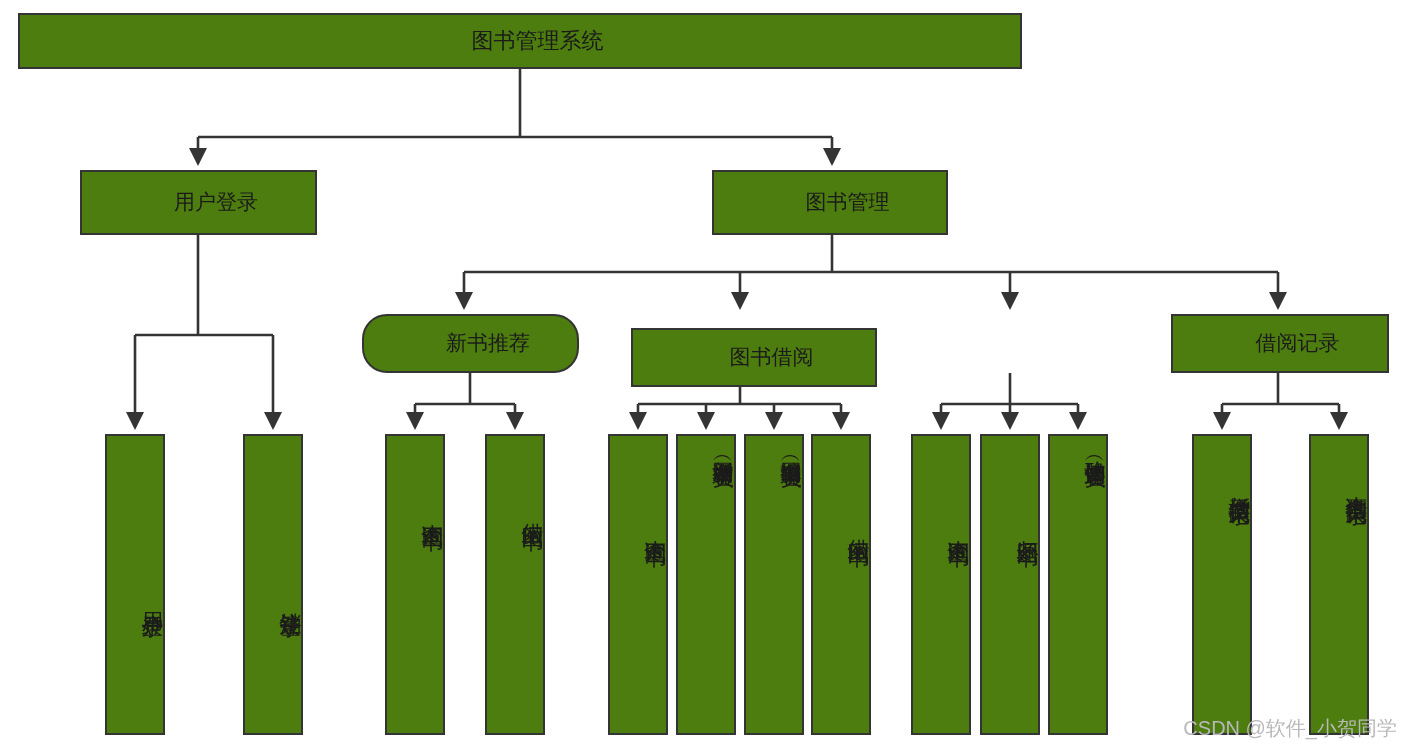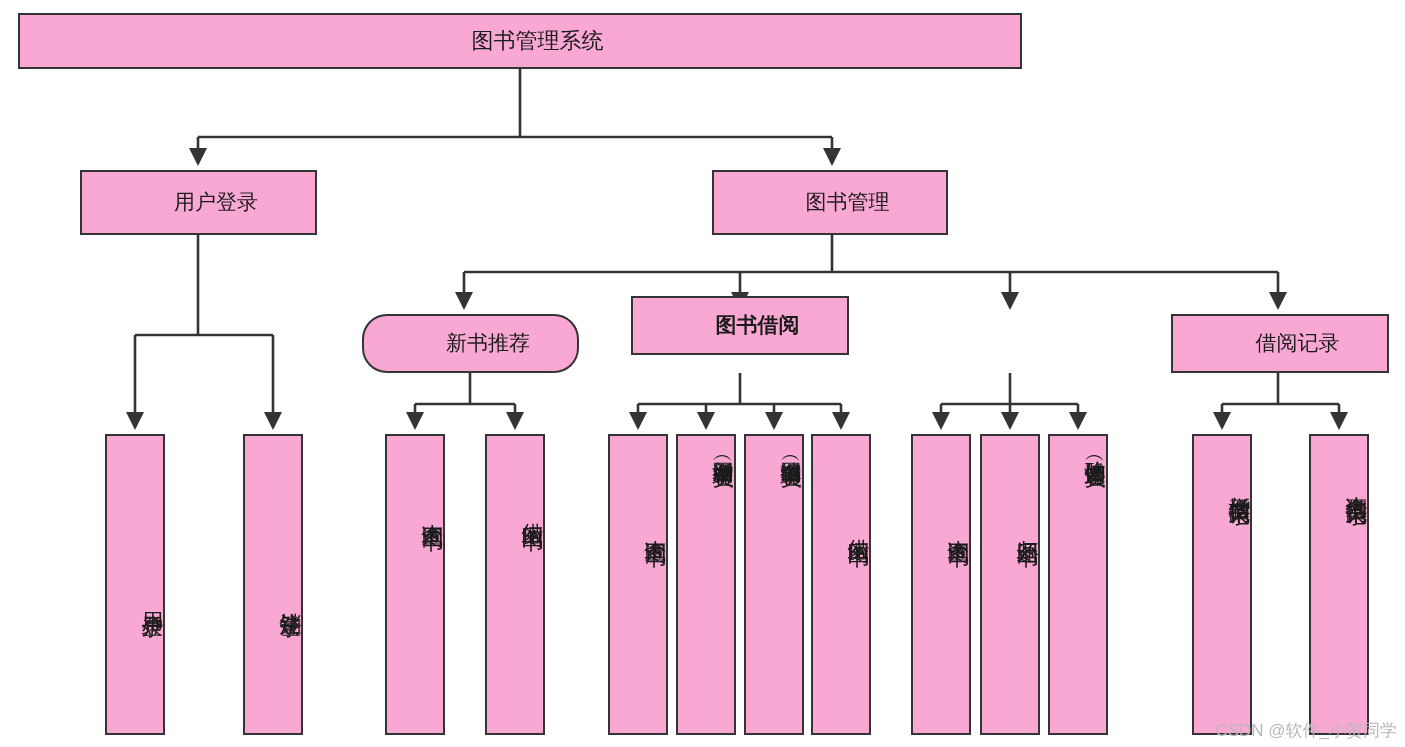--- a/index.html
+++ b/index.html
@@ -9,21 +9,21 @@
     background:#ffffff;
     font-family:"Liberation Sans","DejaVu Sans",sans-serif;
     overflow:hidden;
   }
   #canvas{position:relative;width:1405px;height:747px;}
   svg.edges{position:absolute;left:0;top:0;width:1405px;height:747px;pointer-events:none;}
 
   .node{
     position:absolute;
     box-sizing:border-box;
-    background:#f9a8d4;
+    background:#4d7c0f;
     border:2.5px solid #343434;
     display:flex;
     align-items:center;
     justify-content:center;
     color:#1b1b1b;
     padding-left:35px;
   }
   .node .lbl{
     display:block;
     text-align:center;
@@ -49,21 +49,21 @@
     white-space:nowrap;
   }
   .leaf.tall .lbl{font-size:21px;letter-spacing:1px;}
   .leaf.mid   .lbl{padding-top:62px;}
   .leaf.midlow .lbl{padding-top:78px;}
   .leaf.low   .lbl{padding-top:150px;}
 
   .watermark{
     position:absolute;
     right:8px;bottom:5px;
-    font-size:17px;
+    font-size:20px;
     color:#b9b9b9;
     white-space:nowrap;
     font-family:"Liberation Sans","DejaVu Sans",sans-serif;
   }
 </style>
 </head>
 <body>
 
 <div id="canvas">
 
@@ -124,21 +124,21 @@
   <div class="node h-node" style="left:80px;top:170px;width:237px;height:65px;">
     <span class="lbl">用户登录</span>
   </div>
   <div class="node h-node" style="left:712px;top:170px;width:236px;height:65px;">
     <span class="lbl">图书管理</span>
   </div>
 
   <div class="node h-node" style="left:362px;top:314px;width:217px;height:59px;border-radius:25px;">
     <span class="lbl">新书推荐</span>
   </div>
-  <div class="node h-node" style="left:631px;top:296px;width:218px;height:59px;font-weight:bold;">
+  <div class="node h-node" style="left:631px;top:328px;width:246px;height:59px;">
     <span class="lbl">图书借阅</span>
   </div>
   <div class="node h-node" style="left:1171px;top:314px;width:218px;height:59px;">
     <span class="lbl">借阅记录</span>
   </div>
 
   <div class="node leaf low" style="left:105px;top:434px;width:60px;height:301px;">
     <span class="lbl">用户登录</span>
   </div>
   <div class="node leaf low" style="left:243px;top:434px;width:60px;height:301px;">

